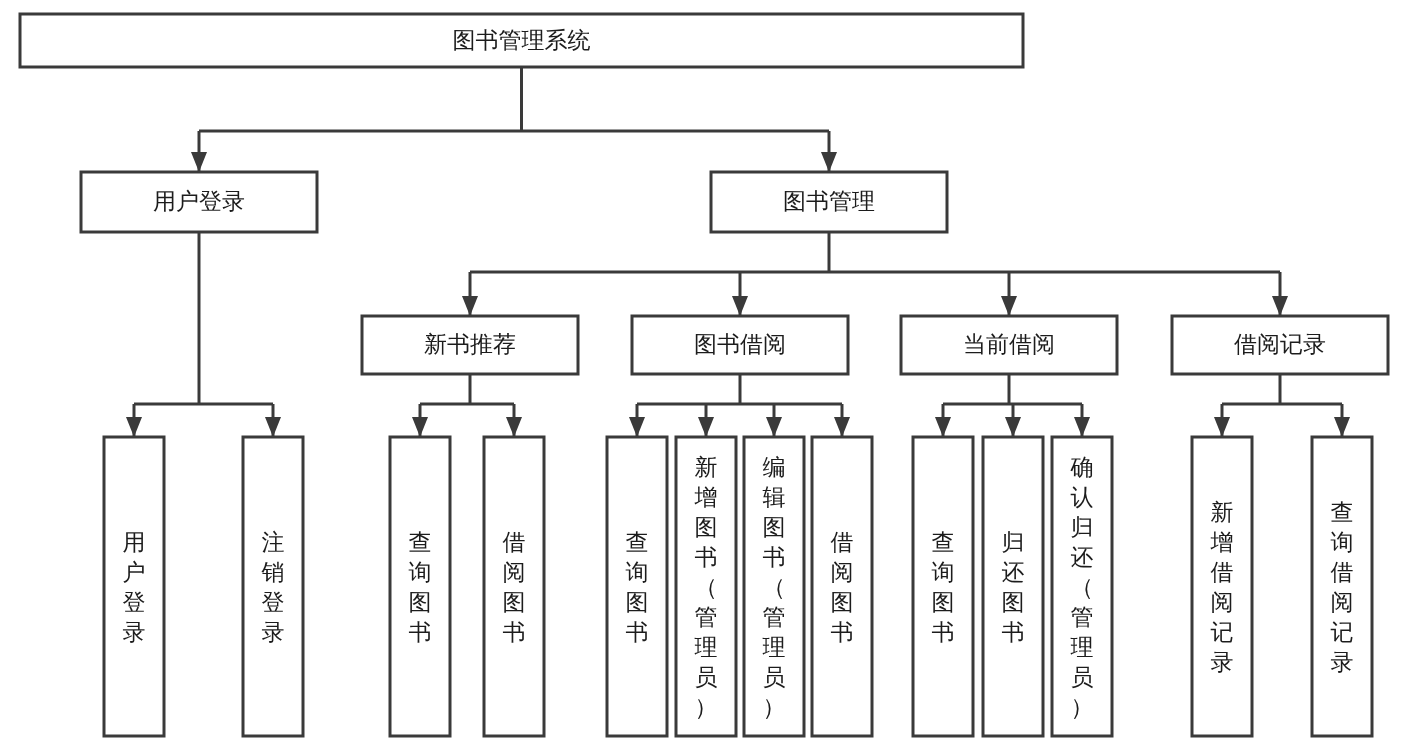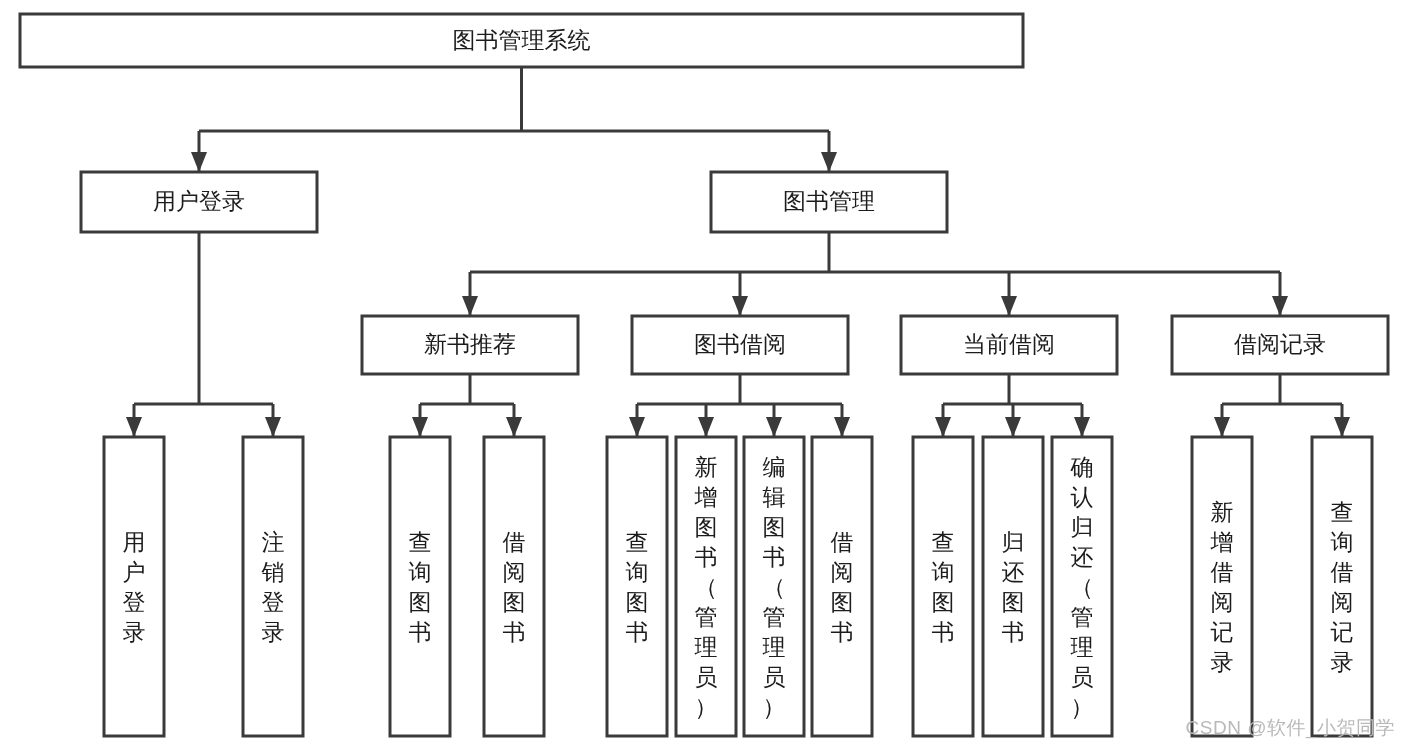--- a/index.html
+++ b/index.html
@@ -200,14 +200,13 @@
         <g>
           <rect x="1192" y="437" width="60" height="299" class="node-box"></rect>
           <text x="1222" class="node-label-v"><tspan x="1222" y="519.9">新</tspan><tspan x="1222" y="549.9">增</tspan><tspan x="1222" y="579.9">借</tspan><tspan x="1222" y="609.9">阅</tspan><tspan x="1222" y="639.9">记</tspan><tspan x="1222" y="669.9">录</tspan></text>
         </g>
         <g>
           <rect x="1312" y="437" width="60" height="299" class="node-box"></rect>
           <text x="1342" class="node-label-v"><tspan x="1342" y="519.9">查</tspan><tspan x="1342" y="549.9">询</tspan><tspan x="1342" y="579.9">借</tspan><tspan x="1342" y="609.9">阅</tspan><tspan x="1342" y="639.9">记</tspan><tspan x="1342" y="669.9">录</tspan></text>
         </g>
       </g>
   </svg>
-  <div class="watermark-text">CSDN @软件_小贺同学</div>
 </div>
 
 </body></html>

